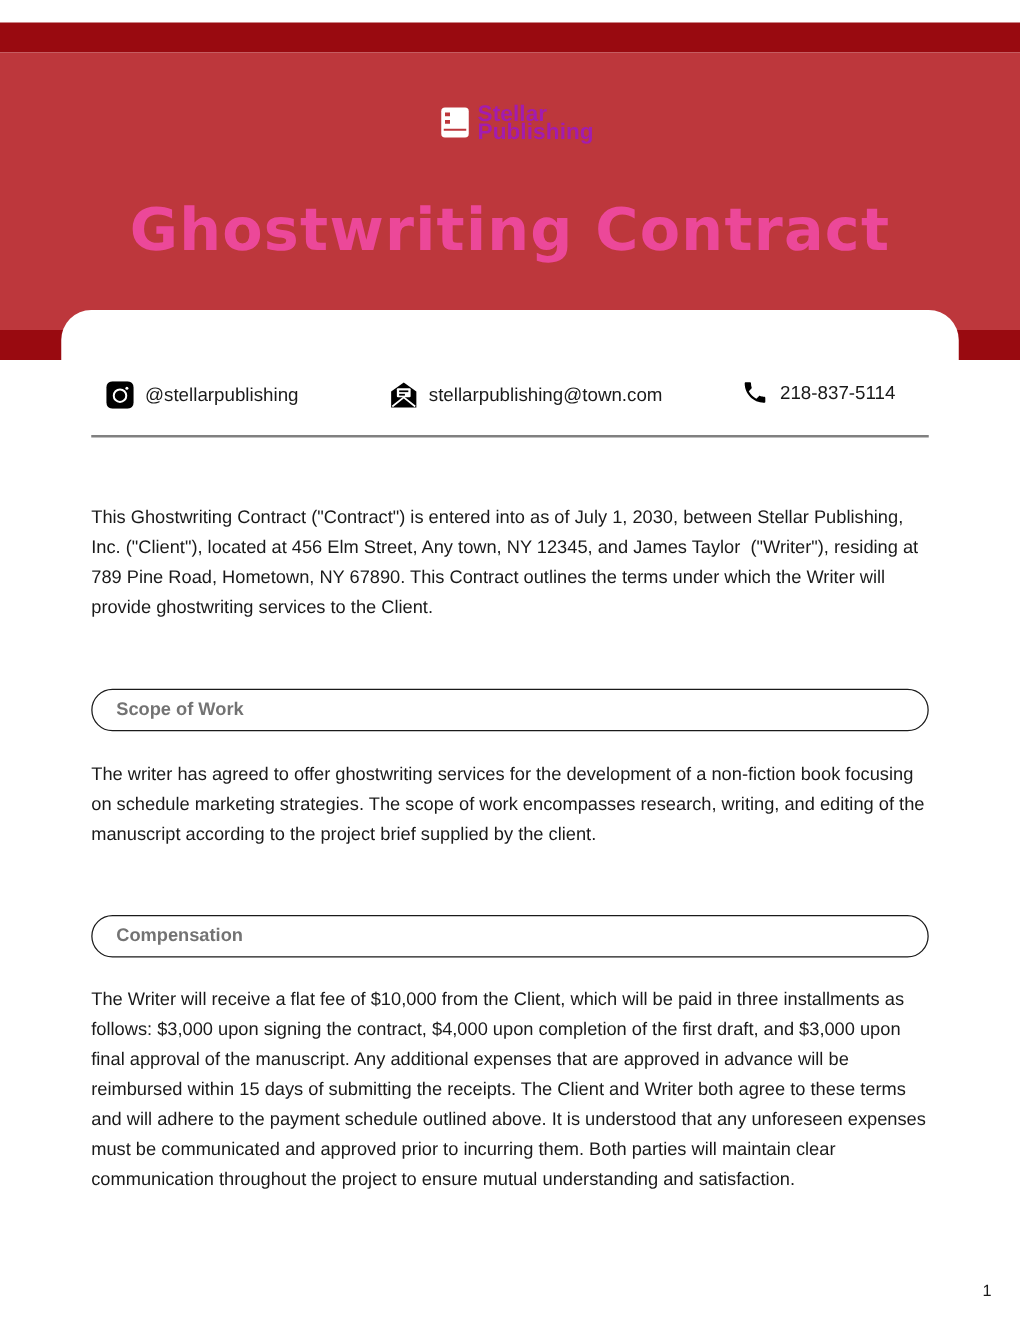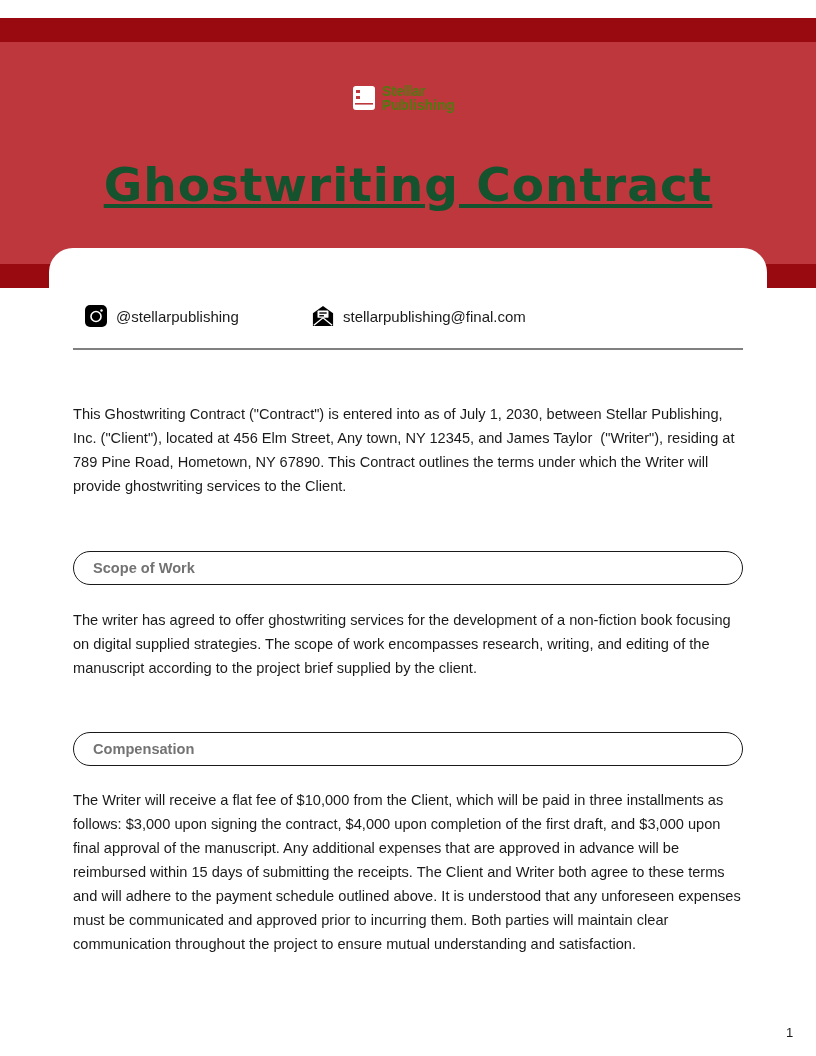--- a/index.html
+++ b/index.html
@@ -5,24 +5,24 @@
     * { box-sizing: border-box; margin: 0; padding: 0; }
     html, body { width: 816px; height: 1056px; background: #ffffff; overflow: hidden; }
     body { position: relative; font-family: "Liberation Sans", "DejaVu Sans", sans-serif; color: #1a1a1a; }
 
     .band-top { position: absolute; left: 0; top: 18px; width: 816px; height: 24px; background: #990a10; }
     .header { position: absolute; left: 0; top: 42px; width: 816px; height: 222px; background: #bd373c; }
     .band-bottom { position: absolute; left: 0; top: 264px; width: 816px; height: 24px; background: #990a10; }
 
     .logo { position: absolute; left: 352px; top: 84px; display: flex; align-items: center; gap: 6px; }
     .logo-mark { width: 24px; height: 26px; position: relative; }
-    .logo-text { color: #4d7c0f; font-weight: bold; font-size: 14px; line-height: 14px; letter-spacing: 0.1px; }
+    .logo-text { color: #a21caf; font-weight: bold; font-size: 18px; line-height: 14px; letter-spacing: 0.1px; }
 
-    .title { position: absolute; left: 0; top: 152px; width: 816px; text-align: center; color: #14532d;
-             font-family: "DejaVu Sans", sans-serif; font-weight: bold; font-size: 47px; letter-spacing: 1px; line-height: 66px; text-decoration: underline; }
+    .title { position: absolute; left: 0; top: 152px; width: 816px; text-align: center; color: #ec4899;
+             font-family: "DejaVu Sans", sans-serif; font-weight: bold; font-size: 47px; letter-spacing: 1px; line-height: 66px; }
 
     .card { position: absolute; left: 49px; top: 248px; width: 718px; height: 808px; background: #ffffff; border-radius: 24px 24px 0 0; }
 
     .contacts { position: absolute; left: 73px; top: 302px; width: 670px; height: 30px; }
     .contact { position: absolute; top: 0; display: flex; align-items: center; gap: 9px; font-size: 15px; color: #1a1a1a; height: 28px; }
     .contact .icon { width: 22px; height: 24px; display: flex; align-items: center; justify-content: center; }
     .divider { position: absolute; left: 73px; top: 348px; width: 670px; height: 2px; background: #808080; }
 
     .para { position: absolute; left: 73px; width: 680px; font-size: 14.6px; line-height: 24px; color: #1a1a1a; }
     .section-head { position: absolute; left: 73px; width: 670px; height: 34px; border: 1.3px solid #1a1a1a; border-radius: 17px;
@@ -70,26 +70,34 @@
   <div class="contact" style="left:239px;">
     <span class="icon">
       <svg width="24" height="24" viewBox="0 0 24 24">
         <path d="M12 1 L1 9 L1 23 L23 23 L23 9 Z" fill="#000"></path>
         <rect x="6" y="6" width="12" height="8" rx="1" fill="#fff"></rect>
         <rect x="8" y="8" width="8" height="1.5" fill="#000"></rect>
         <rect x="8" y="11" width="5" height="1.5" fill="#000"></rect>
         <path d="M2 22 L12 14 L22 22" fill="none" stroke="#fff" stroke-width="1.5"></path>
       </svg>
     </span>
-    <span>stellarpublishing@final.com</span>
+    <span>stellarpublishing@town.com</span>
+  </div>
+  <div class="contact" style="left:520px; top:-2px;">
+    <span class="icon">
+      <svg width="22" height="22" viewBox="0 0 24 24">
+        <path d="M6.6 10.8c1.4 2.8 3.8 5.1 6.6 6.6l2.2-2.2c.3-.3.7-.4 1-.2 1.1.4 2.3.6 3.6.6.6 0 1 .4 1 1V20c0 .6-.4 1-1 1C10.6 21 3 13.4 3 4c0-.6.4-1 1-1h3.5c.6 0 1 .4 1 1 0 1.3.2 2.5.6 3.6.1.3 0 .7-.2 1L6.6 10.8z" fill="#000"></path>
+      </svg>
+    </span>
+    <span>218-837-5114</span>
   </div>
 </div>
 <div class="divider"></div>
 
 <p class="para" style="top:402px; width:672px;">This Ghostwriting Contract ("Contract") is entered into as of July 1, 2030, between Stellar Publishing, Inc. ("Client"), located at 456 Elm Street, Any town, NY 12345, and James Taylor &nbsp;("Writer"), residing at 789 Pine Road, Hometown, NY 67890. This Contract outlines the terms under which the Writer will provide ghostwriting services to the Client.</p>
 
 <div class="section-head" style="top:551px;">Scope of Work</div>
-<p class="para" style="top:608px; width:672px;">The writer has agreed to offer ghostwriting services for the development of a non-fiction book focusing on digital supplied strategies. The scope of work encompasses research, writing, and editing of the manuscript according to the project brief supplied by the client.</p>
+<p class="para" style="top:608px; width:672px;">The writer has agreed to offer ghostwriting services for the development of a non-fiction book focusing on schedule marketing strategies. The scope of work encompasses research, writing, and editing of the manuscript according to the project brief supplied by the client.</p>
 
 <div class="section-head" style="top:732px;text-align:right;">Compensation</div>
 <p class="para" style="top:788px; width:672px;">The Writer will receive a flat fee of $10,000 from the Client, which will be paid in three installments as follows: $3,000 upon signing the contract, $4,000 upon completion of the first draft, and $3,000 upon final approval of the manuscript. Any additional expenses that are approved in advance will be reimbursed within 15 days of submitting the receipts. The Client and Writer both agree to these terms and will adhere to the payment schedule outlined above. It is understood that any unforeseen expenses must be communicated and approved prior to incurring them. Both parties will maintain clear communication throughout the project to ensure mutual understanding and satisfaction.</p>
 
 <div class="page-num">1</div>
 
 </body></html>

